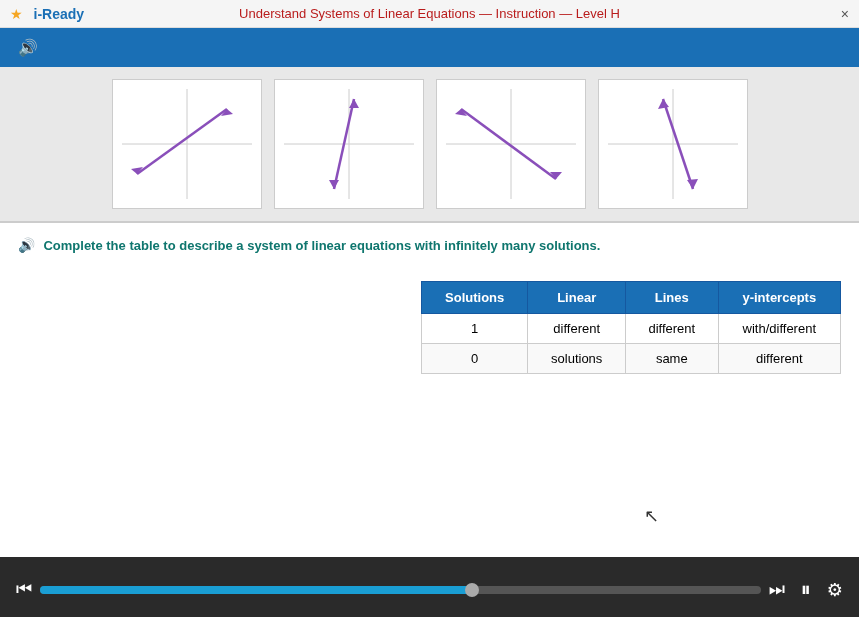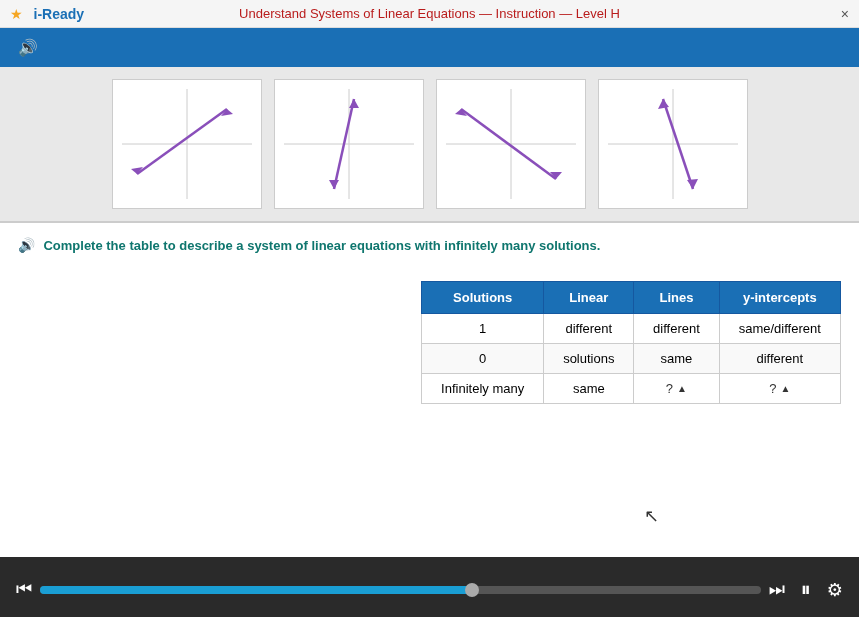--- a/index.html
+++ b/index.html
@@ -316,44 +316,28 @@
           <th>Linear</th>
           <th>Lines</th>
           <th>y-intercepts</th>
         </tr>
       </thead>
       <tbody>
         <tr>
           <td>1</td>
           <td>different</td>
           <td>different</td>
-          <td>same/different</td>
+          <td>with/different</td>
         </tr>
         <tr>
           <td>0</td>
           <td>solutions</td>
           <td>same</td>
           <td>different</td>
         </tr>
-        <tr>
-          <td>Infinitely many</td>
-          <td>same</td>
-          <td>
-            <div class="dropdown-cell">
-              <span class="question-mark">?</span>
-              <span class="dropdown-arrow">▲</span>
-            </div>
-          </td>
-          <td>
-            <div class="dropdown-cell">
-              <span class="question-mark">?</span>
-              <span class="dropdown-arrow">▲</span>
-            </div>
-          </td>
-        </tr>
       </tbody>
     </table>
   </div>
 
 </div>
 
 <div id="cursor-indicator">↖</div>
 
 <div id="bottom-bar">
   <span id="skip-back-btn">⏮</span>

